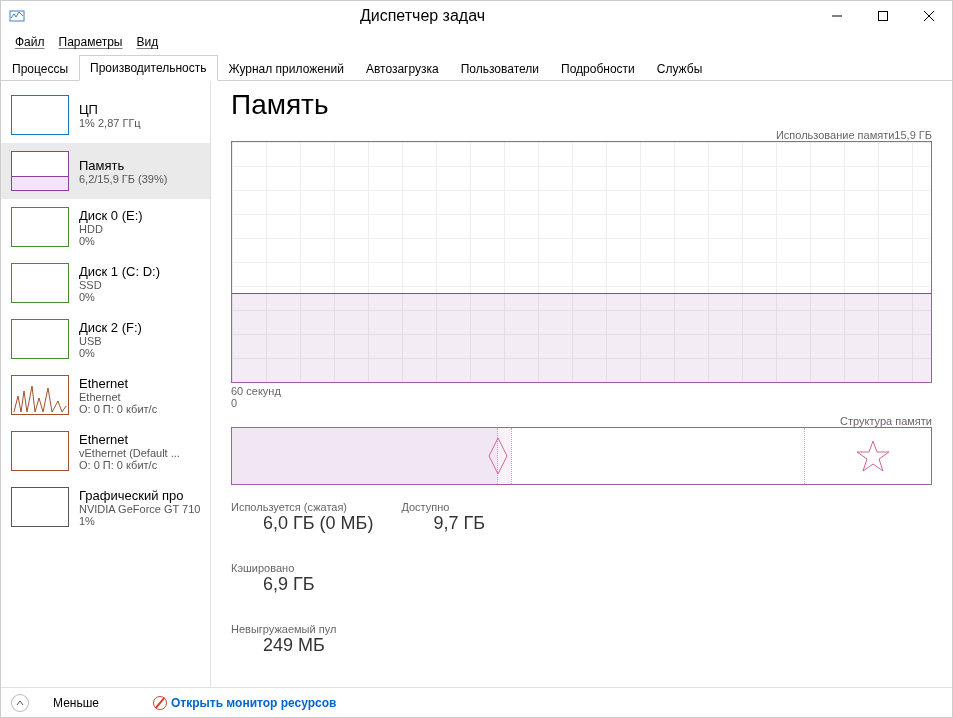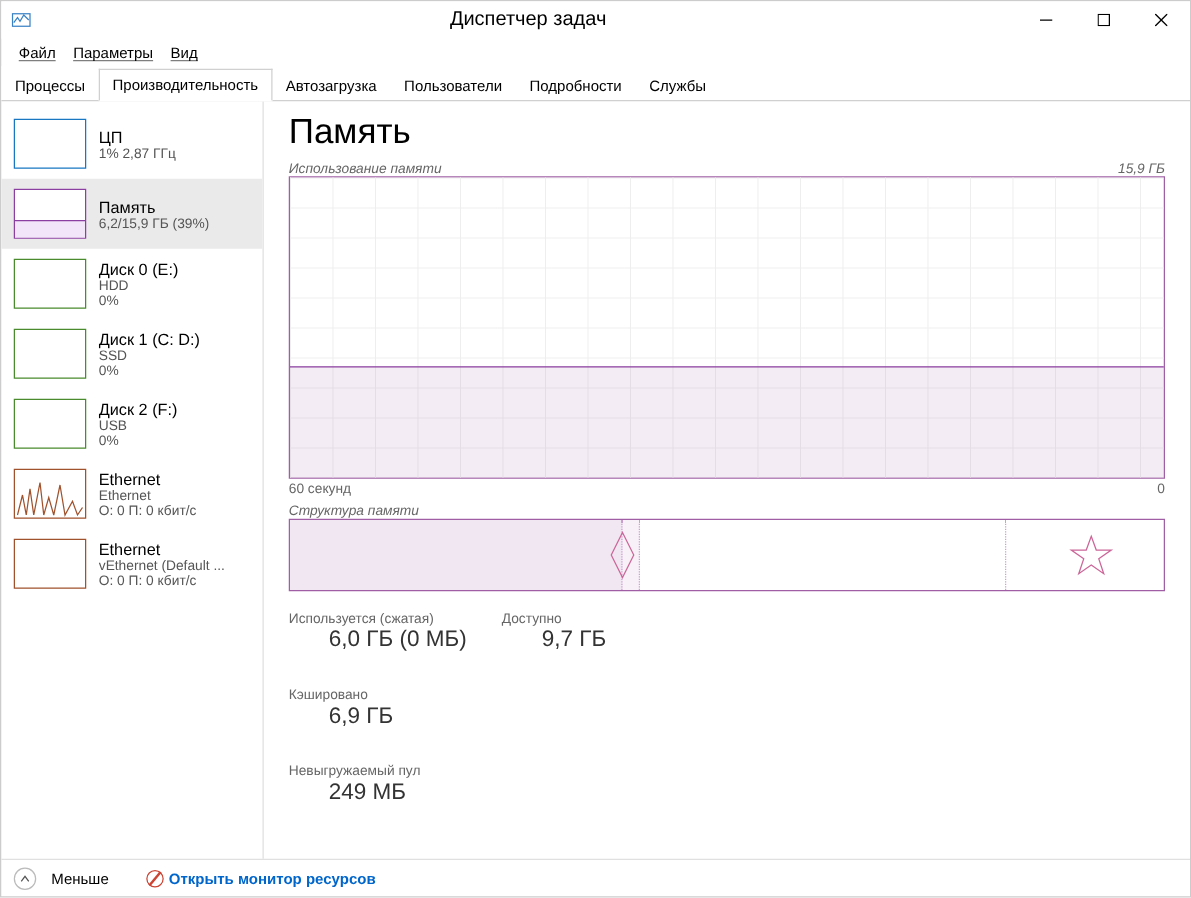--- a/index.html
+++ b/index.html
@@ -33,45 +33,45 @@
   .thumb-disk0 { border-color:#4a8b2e; }
   .thumb-disk1 { border-color:#4a8b2e; }
   .thumb-disk2 { border-color:#4a8b2e; }
   .thumb-eth0 { border-color:#a0522d; }
   .thumb-eth1 { border-color:#a0522d; }
   .thumb-gpu { border-color:#555; }
   .thumb-mem .mem-fill { position:absolute; left:0; right:0; bottom:0; height:38%; background:#f3e5f9; border-top:1px solid #8b3fa0;}
   
   .main { flex: 1; padding: 8px 20px 10px 20px; overflow: hidden; }
   .main h1 { font-size: 28px; font-weight: 400; margin-bottom: 8px; }
-  .chart-label { font-size: 11px; color: #666; display:flex; justify-content:space-between;font-style:italic; }
+  .chart-label { font-size: 11px; color: #666; display:flex; justify-content:flex-end; }
   .chart { border: 1px solid #a05fa5; height: 242px; position: relative; background:#fff; margin-bottom:2px; }
   .chart .grid { position:absolute; inset:0; background-image:
       linear-gradient(to right, #eee 1px, transparent 1px),
       linear-gradient(to bottom, #eee 1px, transparent 1px);
     background-size: 34px 24px; }
   .chart .fill { position:absolute; left:0; right:0; bottom:0; height:37%; background: rgba(160,95,165,0.12); border-top:1px solid #8b3fa0; }
-  .chart-x { font-size:11px; color:#666; display:flex; justify-content:space-between; margin-bottom:6px;}
+  .chart-x { font-size:11px; color:#666; display:flex; justify-content:space-between; margin-bottom:6px;flex-direction:column;}
   
   .composition { border:1px solid #a05fa5; height:58px; margin-bottom:16px; position:relative; background:#fff; display:flex;}
   .comp-seg { height:100%; border-right:1px dotted #c9a0d0; }
   .comp-seg.used { background: rgba(160,95,165,0.15); }
   .comp-seg.mod  { background: rgba(160,95,165,0.08); }
   .comp-marker { position:absolute; left:38%; top:50%; transform:translate(-50%,-50%);}
   .comp-star   { position:absolute; right:40px; top:50%; transform:translate(0,-50%);}
   
   .stats { display:flex; flex-wrap:wrap; column-gap: 28px; row-gap: 14px; }
   .stat { min-width: 110px; }
   .stat .lbl { font-size: 11px; color: #666; }
   .stat .val { font-size: 18px; color: #333; margin-left: 32px; }
   .stat.inline .lbl, .stat.inline .val { display:inline; font-size:12px; }
   .stat.inline .lbl { color:#666; margin-right:6px; }
   .stat.inline .val { font-size:12px; color:#333; }
   
-  .footer { height: 30px; border-top: 1px solid #e0e0e0; display:flex; align-items:center; padding:0 10px; gap:12px; }
+  .footer { height: 30px; border-top: 1px solid #e0e0e0; display:flex; align-items:center; padding:0 10px; gap:24px; }
   .footer .chev { width:18px; height:18px; border:1px solid #bbb; border-radius:50%; display:flex; align-items:center; justify-content:center; font-size:10px; color:#555;}
   .footer .link { color:#0066cc; cursor:pointer; display:flex; align-items:center; gap:4px;font-weight:bold;}
   .footer .resicon { width:14px; height:14px; border:1.5px solid #cc4433; border-radius:50%; position:relative;}
   .footer .resicon::after { content:""; position:absolute; width:2px; height:14px; background:#cc4433; left:50%; top:-1px; transform:translateX(-50%) rotate(40deg);}
 
   svg { display:block; }
 </style>
 </head>
 <body>
 
@@ -105,20 +105,21 @@
 
 <div class="menubar">
   <span>Файл</span>
   <span>Параметры</span>
   <span>Вид</span>
 </div>
 
 <div class="tabbar">
   <div class="tab">Процессы</div>
   <div class="tab active">Производительность</div>
+  <div class="tab">Журнал приложений</div>
   <div class="tab">Автозагрузка</div>
   <div class="tab">Пользователи</div>
   <div class="tab">Подробности</div>
   <div class="tab">Службы</div>
 </div>
 
 <div class="body">
   <div class="sidebar">
 
     <div class="side-item">
@@ -181,20 +182,28 @@
 
     <div class="side-item">
       <div class="thumb thumb-eth1"></div>
       <div class="side-text">
         <div class="side-title">Ethernet</div>
         <div class="side-sub">vEthernet (Default ...</div>
         <div class="side-sub">О: 0 П: 0 кбит/с</div>
       </div>
     </div>
 
+    <div class="side-item">
+      <div class="thumb thumb-gpu"></div>
+      <div class="side-text">
+        <div class="side-title">Графический про</div>
+        <div class="side-sub">NVIDIA GeForce GT 710</div>
+        <div class="side-sub">1%</div>
+      </div>
+    </div>
 
   </div>
 
   <div class="main">
     <h1>Память</h1>
     <div class="chart-label">
       <span>Использование памяти</span>
       <span>15,9 ГБ</span>
     </div>
     <div class="chart">

